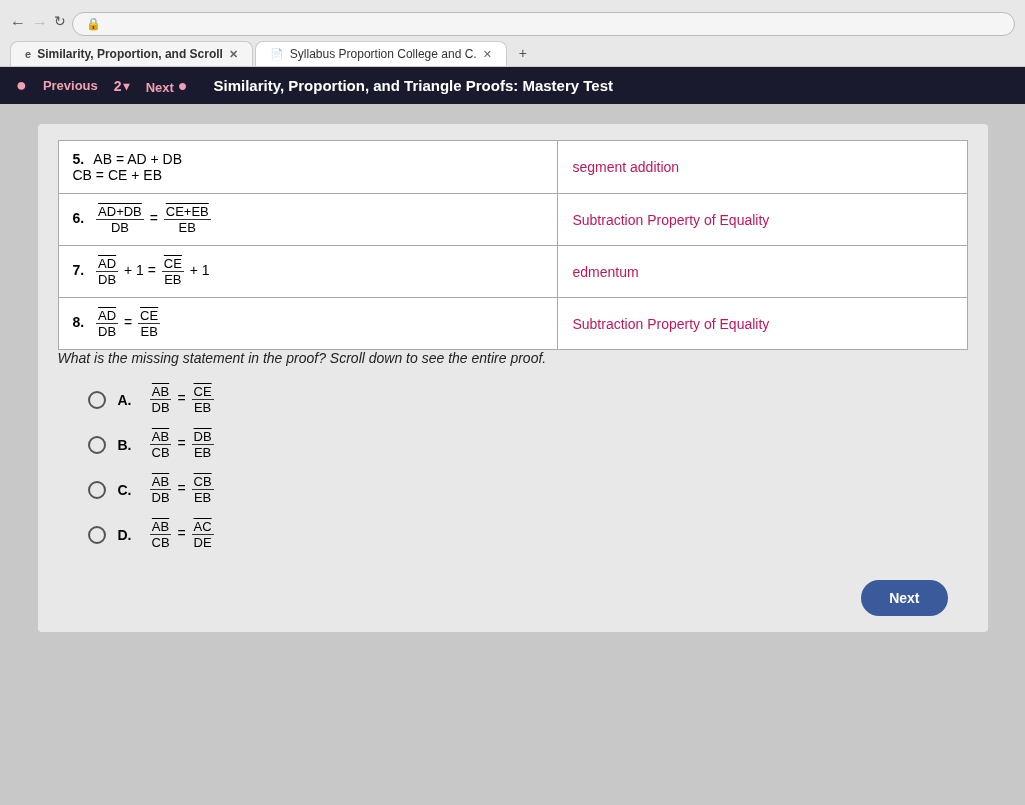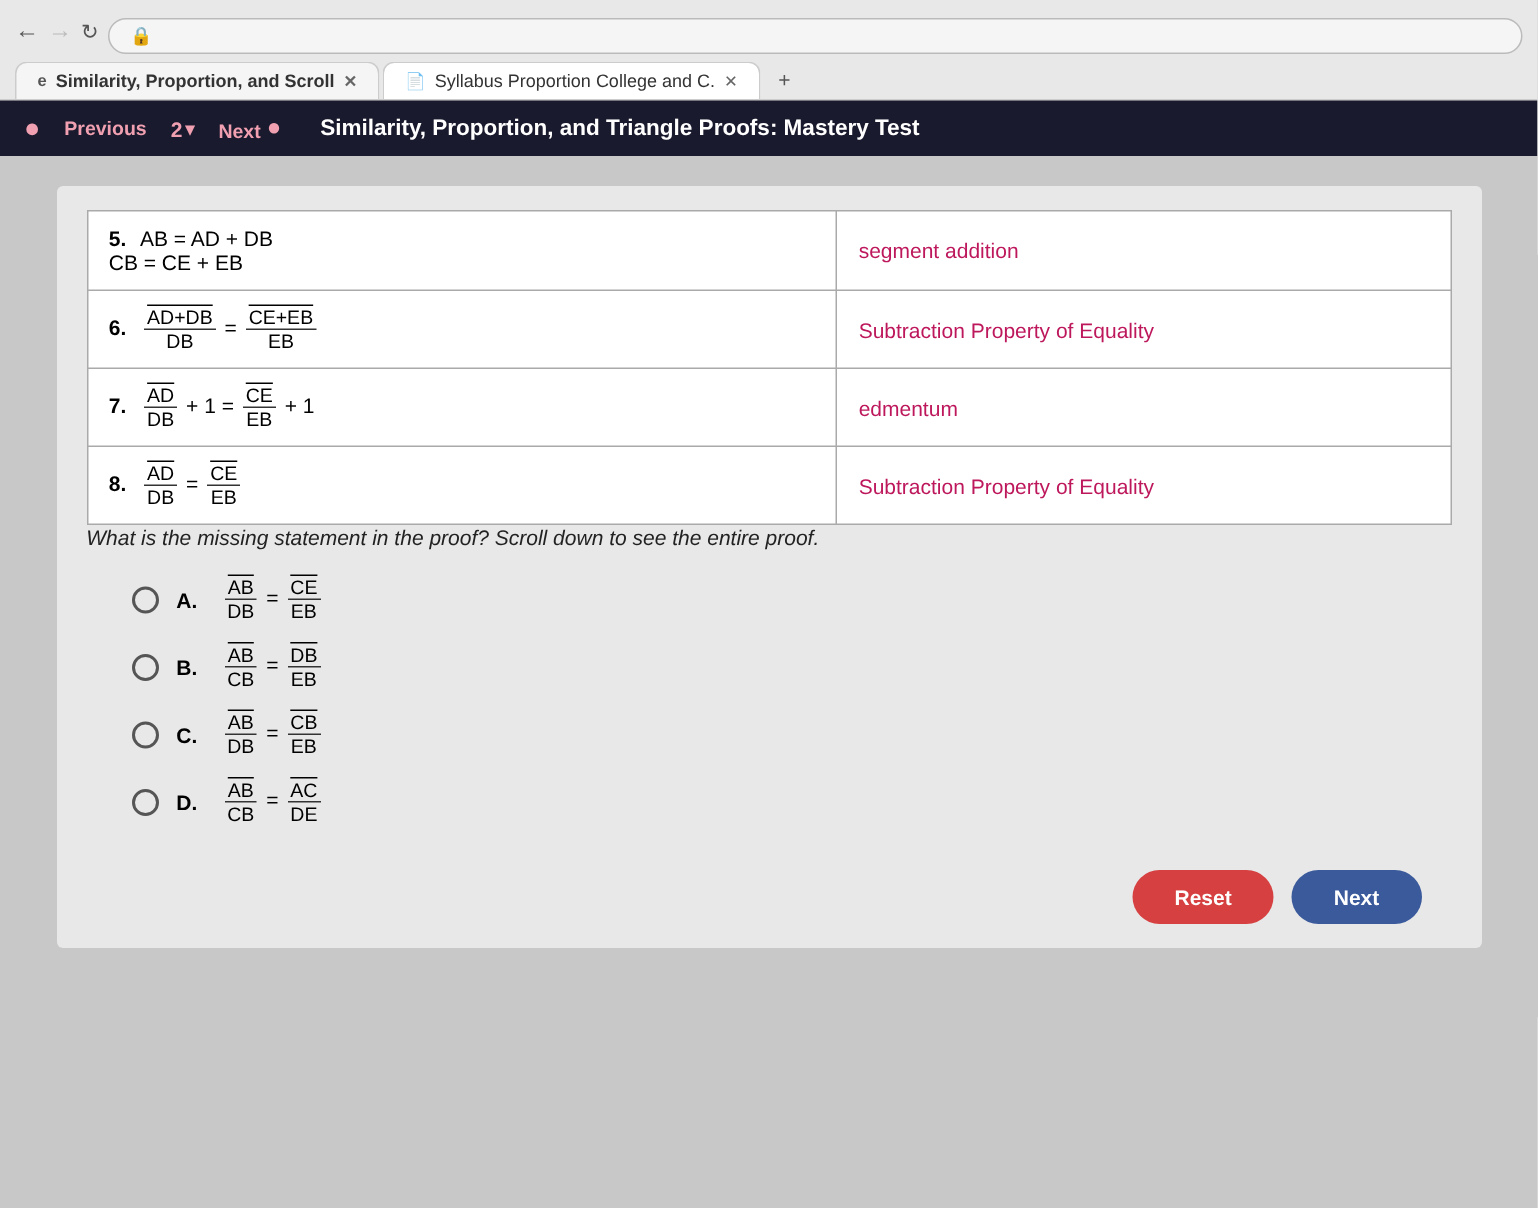--- a/index.html
+++ b/index.html
@@ -248,21 +248,20 @@
           <span class="frac">
             <span class="num overline">AC</span>
             <span class="den">DE</span>
           </span>
         </span>
       </div>
 
     </div>
 
     <div class="bottom-bar">
-      <button class="btn-reset">Reset</button>
       <button class="btn-next">Next</button>
     </div>
 
   </div>
 </div>
 
 <div class="footer">
   
 </div>
 

